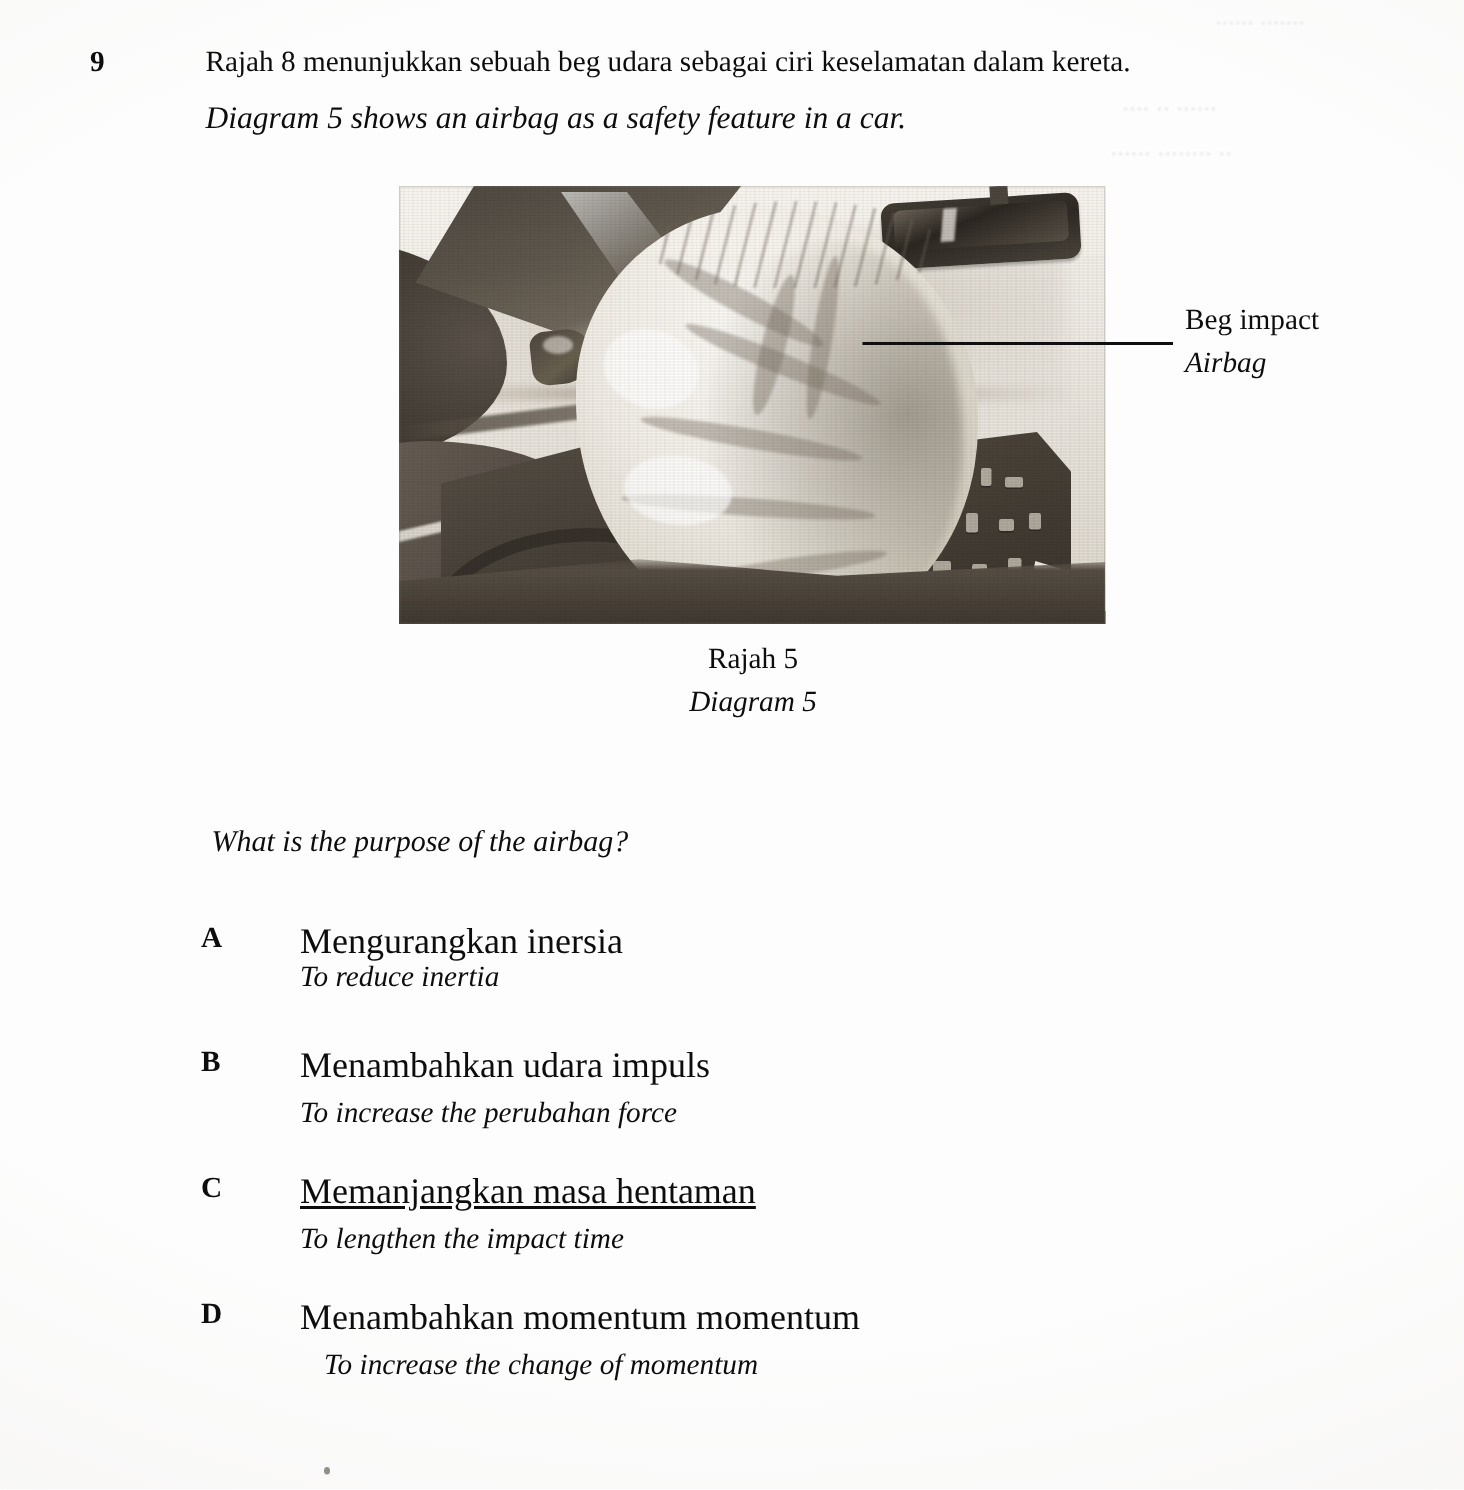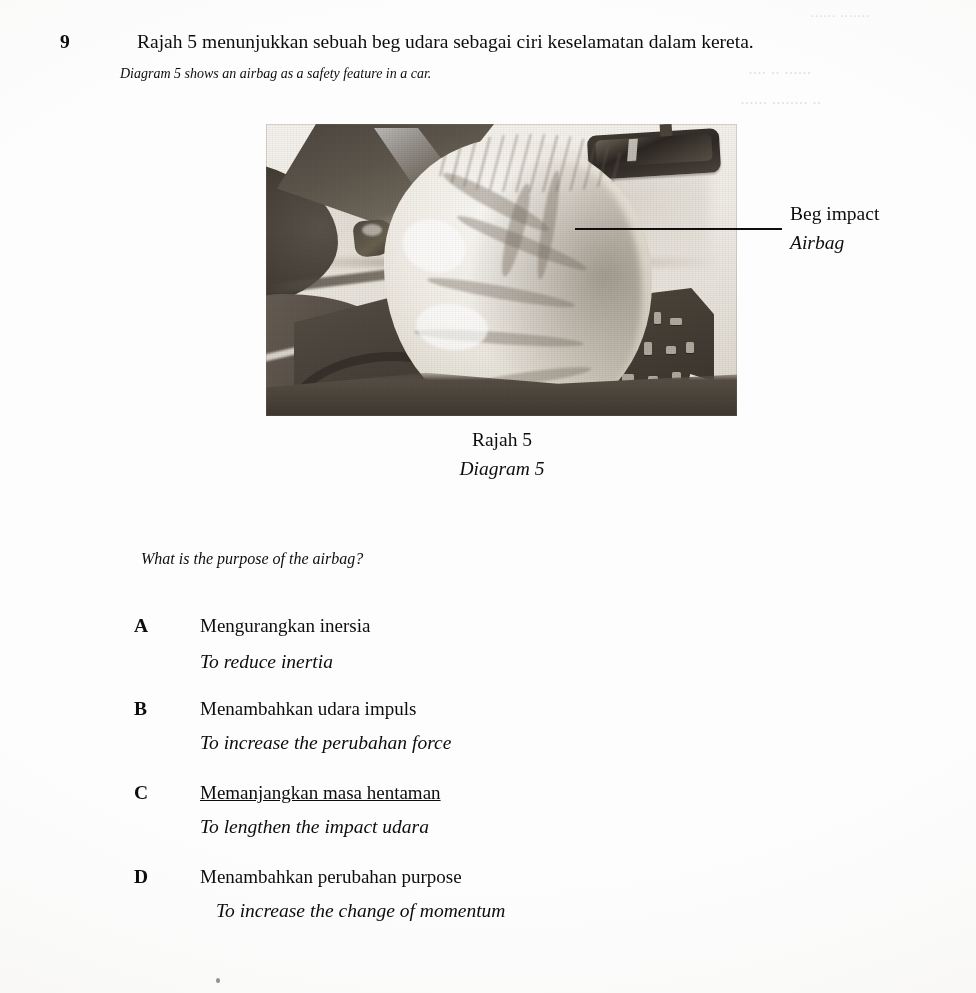--- a/index.html
+++ b/index.html
@@ -61,23 +61,23 @@
   .stem-my {
     position: absolute;
     left: 137px;
     top: 30px;
     font-size: 19.5px;
     line-height: 1.25;
     white-space: nowrap;
   }
   .stem-en {
     position: absolute;
-    left: 120px;
+    left: 137px;
     top: 65px;
-    font-size: 14px;
+    font-size: 21px;
     font-style: italic;
     line-height: 1.25;
     white-space: nowrap;
   }
 
   
   #photo {
     position: absolute;
     left: 266px;
     top: 124px;
@@ -322,37 +322,37 @@
   
   .q-my {
     position: absolute;
     left: 141px; top: 516px;
     font-size: 19.5px;
     white-space: nowrap;
   }
   .q-en {
     position: absolute;
     left: 141px; top: 550px;
-    font-size: 16px;
+    font-size: 20px;
     font-style: italic;
     white-space: nowrap;
   }
 
   
   .opt { position: absolute; left: 0; width: 100%; }
   .opt .letter {
     position: absolute;
     left: 134px;
     font-size: 19.5px;
     font-weight: bold;
   }
   .opt .my {
     position: absolute;
     left: 200px;
-    font-size: 19px;
+    font-size: 24px;
     white-space: nowrap;
   }
   .opt .en {
     position: absolute;
     left: 200px;
     font-size: 19.5px;
     font-style: italic;
     white-space: nowrap;
   }
 </style>
@@ -362,21 +362,21 @@
 <div id="page">
 
   <div class="scan-tint"></div>
 
   <div class="bleed" style="left:810px; top:4px;  font-size:15px;">.......  ......</div>
   <div class="bleed" style="left:748px; top:60px; font-size:16px;">...... .. ....</div>
   <div class="bleed" style="left:740px; top:90px; font-size:16px;">.. ........ ......</div>
   <div class="speck" style="left:216px; top:978px; width:4px; height:5px;"></div>
 
   <div class="qnum">9</div>
-  <div class="stem-my">Rajah 5 menunjukkan sebuah beg udara sebagai ciri keselamatan dalam kereta.</div>
+  <div class="stem-my">Rajah 8 menunjukkan sebuah beg udara sebagai ciri keselamatan dalam kereta.</div>
   <div class="stem-en">Diagram 5 shows an airbag as a safety feature in a car.</div>
 
   <div id="photo">
     <div class="layer sky"></div>
     <div class="layer sky-blur"></div>
     <div class="layer horizon"></div>
 
     <div class="layer doorpanel"></div>
     <div class="layer door-lower"></div>
     <div class="layer door-strip"></div>
@@ -435,34 +435,34 @@
   <div class="callout-en">Airbag</div>
 
   <div class="cap-my">Rajah 5</div>
   <div class="cap-en">Diagram 5</div>
 
   <div class="q-en">What is the purpose of the airbag?</div>
 
   <div class="opt" style="top:615px;">
     <span class="letter" style="top:0;">A</span>
     <span class="my" style="top:0;">Mengurangkan inersia</span>
-    <span class="en" style="top:36px;text-align:center;">To reduce inertia</span>
+    <span class="en" style="top:26px;text-align:center;">To reduce inertia</span>
   </div>
 
   <div class="opt" style="top:698px;">
     <span class="letter" style="top:0;">B</span>
     <span class="my" style="top:0;">Menambahkan udara impuls</span>
     <span class="en" style="top:34px;">To increase the perubahan force</span>
   </div>
 
   <div class="opt" style="top:782px;">
     <span class="letter" style="top:0;">C</span>
     <span class="my" style="top:0;text-decoration:underline;">Memanjangkan masa hentaman</span>
-    <span class="en" style="top:34px;">To lengthen the impact udara</span>
+    <span class="en" style="top:34px;">To lengthen the impact time</span>
   </div>
 
   <div class="opt" style="top:866px;">
     <span class="letter" style="top:0;">D</span>
-    <span class="my" style="top:0;">Menambahkan perubahan purpose</span>
+    <span class="my" style="top:0;">Menambahkan momentum momentum</span>
     <span class="en" style="top:34px;margin-left:16px;">To increase the change of momentum</span>
   </div>
 
 </div>
 
 </body></html>

